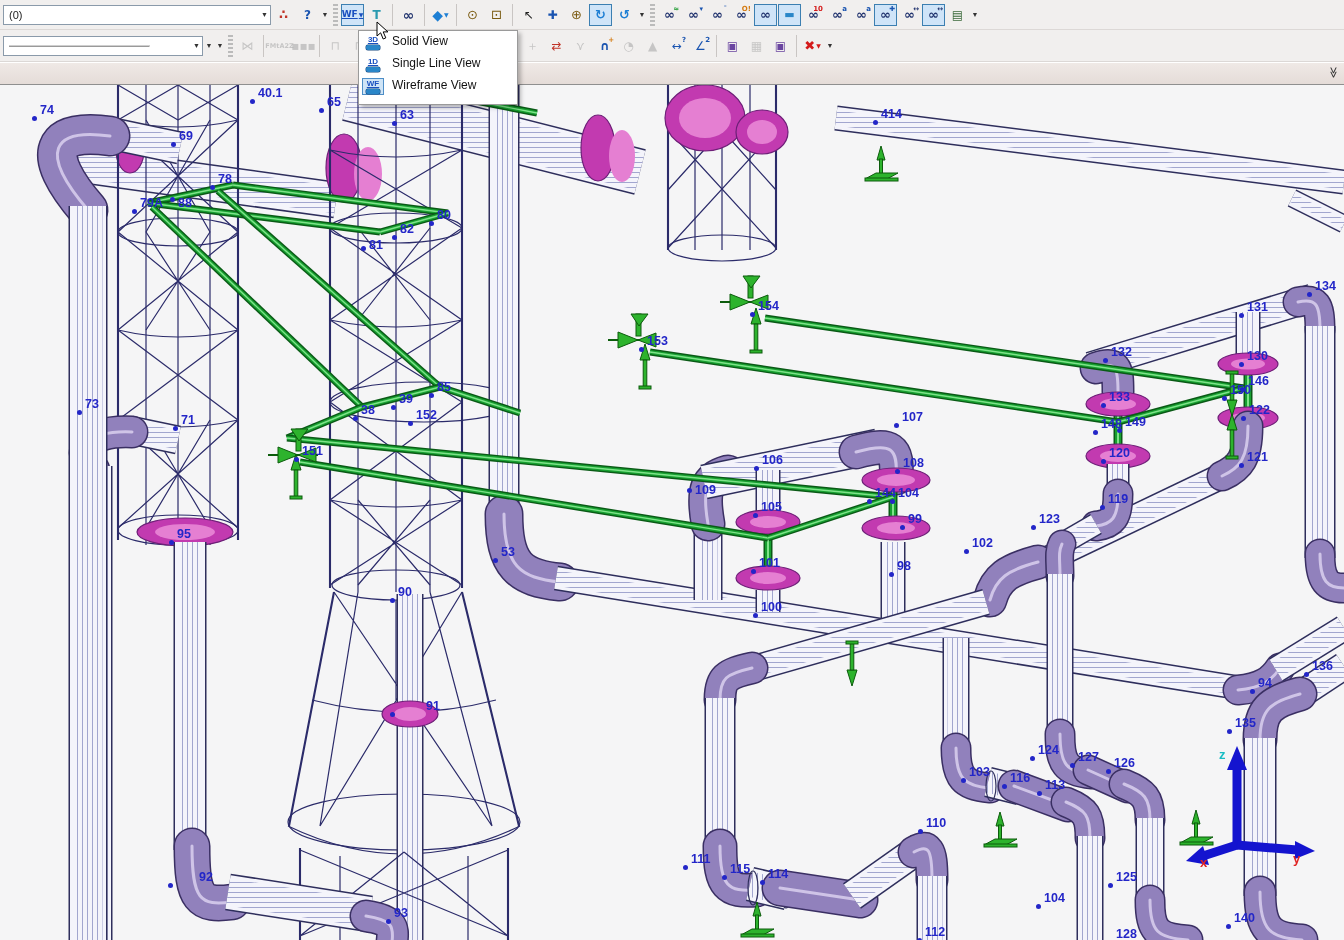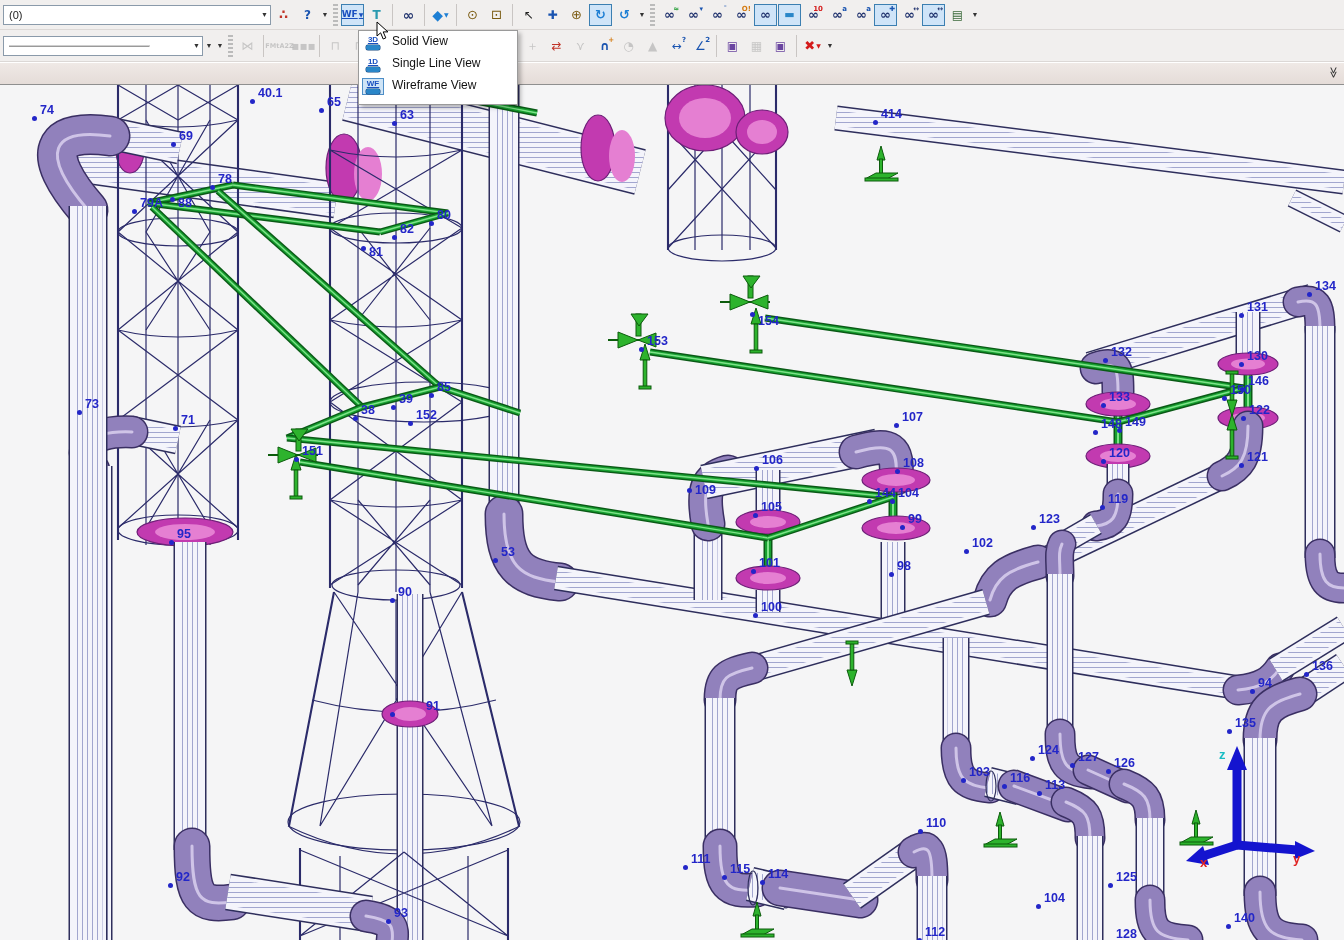--- a/index.html
+++ b/index.html
@@ -893,21 +893,21 @@
 <span class="nl" style="left: 178px; top: 184px; margin-top: 12px;">88</span>
 <span class="nd" style="left: 170px; top: 197px;"></span>
 <span class="nl" style="left: 218px; top: 172px;">78</span>
 <span class="nd" style="left: 210px; top: 185px;"></span>
 <span class="nl" style="left: 140px; top: 196px;">79A</span>
 <span class="nd" style="left: 132px; top: 209px;"></span>
 <span class="nl" style="left: 437px; top: 208px;">80</span>
 <span class="nd" style="left: 429px; top: 221px;"></span>
 <span class="nl" style="left: 400px; top: 222px;">82</span>
 <span class="nd" style="left: 392px; top: 235px;"></span>
-<span class="nl" style="left: 369px; top: 245px; text-align: right;">81</span>
+<span class="nl" style="left: 369px; top: 238px; text-align: right;">81</span>
 <span class="nd" style="left: 361px; top: 246px;"></span>
 <span class="nl" style="left: 881px; top: 107px;">414</span>
 <span class="nd" style="left: 873px; top: 120px;"></span>
 <span class="nl" style="left: 1315px; top: 279px;">134</span>
 <span class="nd" style="left: 1307px; top: 292px;"></span>
 <span class="nl" style="left: 85px; top: 397px;">73</span>
 <span class="nd" style="left: 77px; top: 410px;"></span>
 <span class="nl" style="left: 181px; top: 413px;">71</span>
 <span class="nd" style="left: 173px; top: 426px;"></span>
 <span class="nl" style="left: 302px; top: 444px;">151</span>
@@ -921,21 +921,21 @@
 <span class="nl" style="left: 361px; top: 403px;">38</span>
 <span class="nd" style="left: 353px; top: 416px;"></span>
 <span class="nl" style="left: 416px; top: 408px;">152</span>
 <span class="nd" style="left: 408px; top: 421px;"></span>
 <span class="nl" style="left: 501px; top: 545px;">53</span>
 <span class="nd" style="left: 493px; top: 558px;"></span>
 <span class="nl" style="left: 398px; top: 585px;">90</span>
 <span class="nd" style="left: 390px; top: 598px;"></span>
 <span class="nl" style="left: 398px; top: 699px; margin-left: 28px;">91</span>
 <span class="nd" style="left: 390px; top: 712px;"></span>
-<span class="nl" style="left: 758px; top: 314px;">154</span>
+<span class="nl" style="left: 758px; top: 299px;">154</span>
 <span class="nd" style="left: 750px; top: 312px;"></span>
 <span class="nl" style="left: 647px; top: 334px;">153</span>
 <span class="nd" style="left: 639px; top: 347px;"></span>
 <span class="nl" style="left: 1247px; top: 300px;">131</span>
 <span class="nd" style="left: 1239px; top: 313px;"></span>
 <span class="nl" style="left: 1111px; top: 345px;">132</span>
 <span class="nd" style="left: 1103px; top: 358px;"></span>
 <span class="nl" style="left: 1247px; top: 349px;">130</span>
 <span class="nd" style="left: 1239px; top: 362px;"></span>
 <span class="nl" style="left: 1248px; top: 374px;">146</span>
@@ -1010,19 +1010,19 @@
 <span class="nl" style="left: 1044px; top: 891px;">104</span>
 <span class="nd" style="left: 1036px; top: 904px;"></span>
 <span class="nl" style="left: 1234px; top: 911px;">140</span>
 <span class="nd" style="left: 1226px; top: 924px;"></span>
 <span class="nl" style="left: 1235px; top: 716px;">135</span>
 <span class="nd" style="left: 1227px; top: 729px;"></span>
 <span class="nl" style="left: 1312px; top: 659px;">136</span>
 <span class="nd" style="left: 1304px; top: 672px;"></span>
 <span class="nl" style="left: 1258px; top: 676px;">94</span>
 <span class="nd" style="left: 1250px; top: 689px;"></span>
-<span class="nl" style="left: 176px; top: 870px;">92</span>
+<span class="nl" style="left: 176px; top: 870px; padding-left: 23px;">92</span>
 <span class="nd" style="left: 168px; top: 883px;"></span>
 <span class="nl" style="left: 394px; top: 906px;">93</span>
 <span class="nd" style="left: 386px; top: 919px;"></span>
 <span class="axl" style="left: 1200px; top: 855px; color: rgb(224, 36, 36);">x</span>
 <span class="axl" style="left: 1293px; top: 851px; color: rgb(224, 36, 36);">y</span>
 <span class="axl" style="left: 1219px; top: 747px; color: rgb(25, 189, 196);">z</span>
 
 </body></html>

